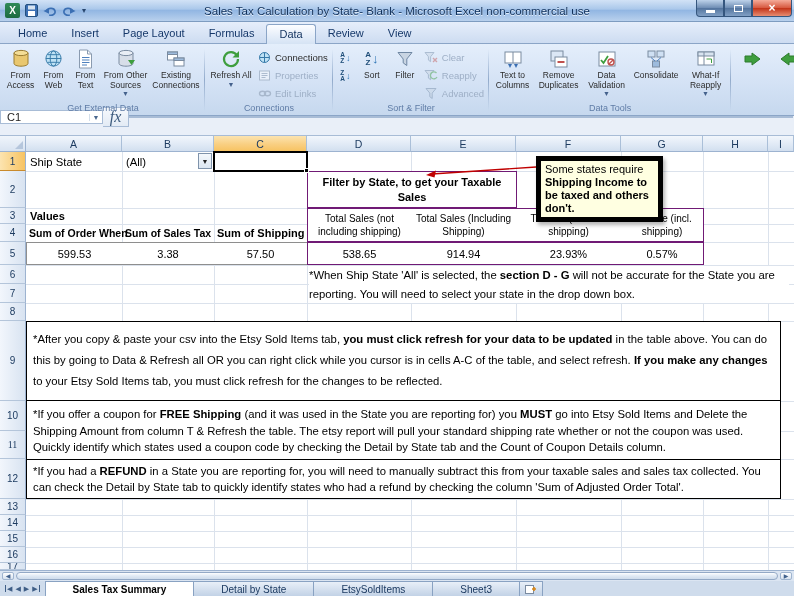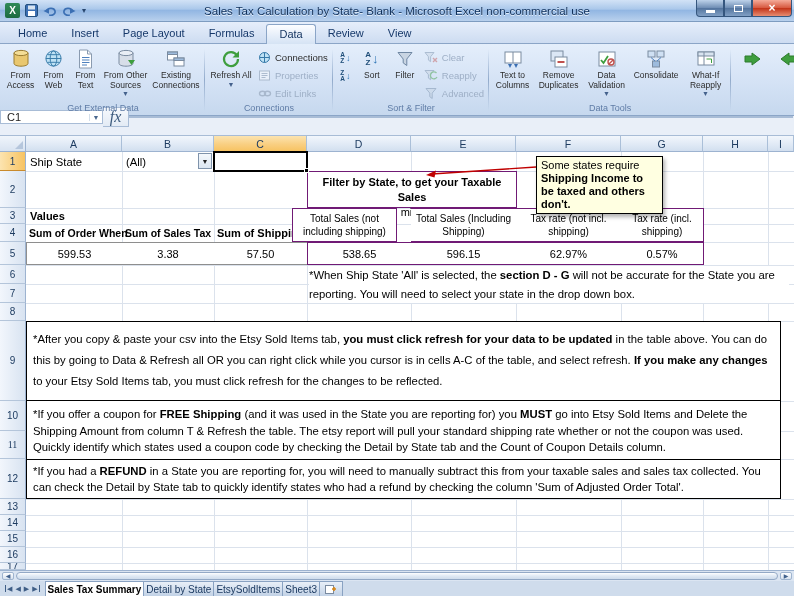--- a/index.html
+++ b/index.html
@@ -66,32 +66,32 @@
 .ov{position:absolute;z-index:5}
 .txt{white-space:nowrap}
 .b{font-weight:bold}
 .cc{display:flex;align-items:center;justify-content:center;text-align:center}
 .blackbox{border:1px solid #701a75;background:#fff}
 .graybox{border:1px solid #8e8e8e;background:#fff}
 .noleft{border-left:none}
 .notebox{position:absolute;z-index:5;background:#fff;border:1px solid #000;font-size:11.3px;color:#000}
 #selC1{position:absolute;left:213px;top:15px;width:95px;height:21px;border:2px solid #000;z-index:12}
 #selC1 .handle{position:absolute;right:-3px;bottom:-3px;width:5px;height:5px;background:#000;border:1px solid #fff}
-#comment{position:absolute;left:536px;top:20px;width:127px;background:#ffffe1;border:1px solid #000000;padding:2px 4px;font-size:11px;line-height:13px;z-index:30;box-shadow:2px 3px 4px rgba(0,0,0,.3)}
+#comment{position:absolute;left:536px;top:20px;width:127px;background:#ffffe1;border:5px solid #000000;padding:2px 4px;font-size:11px;line-height:13px;z-index:30;box-shadow:2px 3px 4px rgba(0,0,0,.3)}
 #carrow{position:absolute;left:424px;top:26px;z-index:29}
 .b1dd{position:absolute;left:198px;top:17px;width:14px;height:16px;border:1px solid #7f93ab;background:linear-gradient(#f4f8fc,#dce6f1);display:flex;align-items:center;justify-content:center;font-size:7px;color:#222;z-index:6}
 
 
 .hscroll{height:11px;flex:none;display:flex;align-items:center;background:#dbe5f2;border-top:1px solid #9db3d0;padding:1px 2px;gap:2px}
 .harrow{width:12px;height:8px;font-size:6px;color:#41618c;display:flex;align-items:center;justify-content:center;background:linear-gradient(#fefefe,#d7e2ef);border:1px solid #9fb4cf;border-radius:2px;line-height:1}
 .hthumb{flex:1;height:8px;border:1px solid #93a9c6;border-radius:4px;background:linear-gradient(#fdfeff,#dfe9f4 50%,#cfdcec)}
 .sheetbar{height:15px;flex:none;display:flex;align-items:stretch;background:#cfdcec;font-size:10px;color:#1c3a61}
 .snav{display:flex;align-items:center;gap:3px;padding:0 5px}
 .snbtn{font-size:7px;color:#3f5e86;line-height:1}
-.stab{display:flex;align-items:center;padding:0 2px;border:1px solid #89a2c2;border-bottom:none;background:linear-gradient(#e8eff8,#c2d2e6);margin-right:-1px;white-space:nowrap}
+.stab{display:flex;align-items:center;padding:0 27px;border:1px solid #89a2c2;border-bottom:none;background:linear-gradient(#e8eff8,#c2d2e6);margin-right:-1px;white-space:nowrap}
 .stab.active{background:#fff;font-weight:bold;color:#000;position:relative;z-index:2}
 .instab{display:flex;align-items:center;padding:0 5px;border:1px solid #89a2c2;border-bottom:none;background:linear-gradient(#e8eff8,#c2d2e6)}
 .tabfill{flex:1}
 </style>
 </head>
 <body>
 
 <div class="app">
 
   <div class="titlebar">
@@ -428,31 +428,31 @@
     <div class="ov blackbox" style="left:307px;top:35px;width:210px;height:37px;text-align:center;padding-top:3px;line-height:15px;font-size:11px">
       <div class="b">Filter by State, to get your Taxable Sales</div>
       <div>(Order Total minus Sales Tax)</div>
     </div>
 
     <div class="ov txt b" style="left:30px;top:73px;height:15px;line-height:15px;font-size:11px">Values</div>
     <div class="ov txt b" style="left:29px;top:89px;height:17px;line-height:17px;font-size:10.5px">Sum of Order When</div>
     <div class="ov txt b" style="left:125px;top:89px;height:17px;line-height:17px;font-size:10.5px">Sum of Sales Tax</div>
     <div class="ov txt b" style="left:217px;top:89px;height:17px;line-height:17px;font-size:11px">Sum of Shipping</div>
 
-    <div class="ov blackbox cc" style="left:292px;top:72px;width:105px;height:34px;font-size:10px;line-height:13px;padding:0 10px">Total Sales (not including shipping)</div>
+    <div class="ov blackbox cc" style="left:307px;top:72px;width:105px;height:34px;font-size:10px;line-height:13px;padding:0 10px">Total Sales (not including shipping)</div>
     <div class="ov blackbox cc noleft" style="left:411px;top:72px;width:106px;height:34px;font-size:10px;line-height:13px;padding:0 3px">Total Sales (Including Shipping)</div>
     <div class="ov blackbox cc noleft" style="left:516px;top:72px;width:106px;height:34px;font-size:10px;line-height:13px;padding:0 3px">Tax rate (not incl. shipping)</div>
     <div class="ov blackbox cc noleft" style="left:621px;top:72px;width:83px;height:34px;font-size:10px;line-height:13px;padding:0 3px">Tax rate (incl. shipping)</div>
 
     <div class="ov graybox cc" style="left:26px;top:106px;width:97px;height:23px;font-size:11px">599.53</div>
     <div class="ov graybox cc noleft" style="left:122px;top:106px;width:93px;height:23px;font-size:11px">3.38</div>
     <div class="ov graybox cc noleft" style="left:214px;top:106px;width:94px;height:23px;font-size:11px">57.50</div>
     <div class="ov blackbox cc" style="left:307px;top:106px;width:105px;height:23px;font-size:11px">538.65</div>
-    <div class="ov blackbox cc noleft" style="left:411px;top:106px;width:106px;height:23px;font-size:11px">596.15</div>
-    <div class="ov blackbox cc noleft" style="left:516px;top:106px;width:106px;height:23px;font-size:11px">62.97%</div>
+    <div class="ov blackbox cc noleft" style="left:411px;top:106px;width:106px;height:23px;font-size:11px">914.94</div>
+    <div class="ov blackbox cc noleft" style="left:516px;top:106px;width:106px;height:23px;font-size:11px">23.93%</div>
     <div class="ov blackbox cc noleft" style="left:621px;top:106px;width:83px;height:23px;font-size:11px">0.57%</div>
 
     <div class="ov" style="left:309px;top:130px;width:480px;background:#fff;line-height:18.5px"><span>*When Ship State 'All' is selected, the </span><span class="b">section D - G</span><span> will not be accurate for the State you are reporting.  You will need to select your state in the drop down box.</span></div>
 
     <div class="notebox" style="left:26px;top:185px;width:755px;height:80px;padding:7px 6px;line-height:21px"><span>*After you copy &amp; paste your csv into the Etsy Sold Items tab, </span><span class="b">you must click refresh for your data to be updated</span><span> in the table above.  You can do this by going to Data &amp; Refresh all OR you can right click while you cursor is in cells A-C of the table, and select refresh.  </span><span class="b">If you make any changes</span><span> to your Etsy Sold Items tab, you must click refresh for the changes to be reflected.</span></div>
     <div class="notebox" style="left:26px;top:264px;width:755px;height:60px;padding:5px 6px;line-height:16.5px"><span>*If you offer a coupon for </span><span class="b">FREE Shipping</span><span> (and it was used in the State you are reporting for) you </span><span class="b">MUST</span><span> go into Etsy Sold Items and Delete the Shipping Amount from column T &amp; Refresh the table.  The etsy report will pull your standard shipping rate whether or not the coupon was used. Quickly identify which states used a coupon code by checking the Detail by State tab and the Count of Coupon Details column.</span></div>
     <div class="notebox" style="left:26px;top:323px;width:755px;height:40px;padding:4px 6px;line-height:15.5px"><span>*If you had a </span><span class="b">REFUND</span><span> in a State you are reporting for, you will need to manually subtract this from your taxable sales and sales tax collected.  You can check the Detail by State tab to quickly identify states who had a refund by checking the column 'Sum of Adjusted Order Total'.</span></div>
 
     <svg id="carrow" width="114" height="18">
         <line x1="112" y1="5" x2="8" y2="12" stroke="#c00000" stroke-width="1.4"></line>

